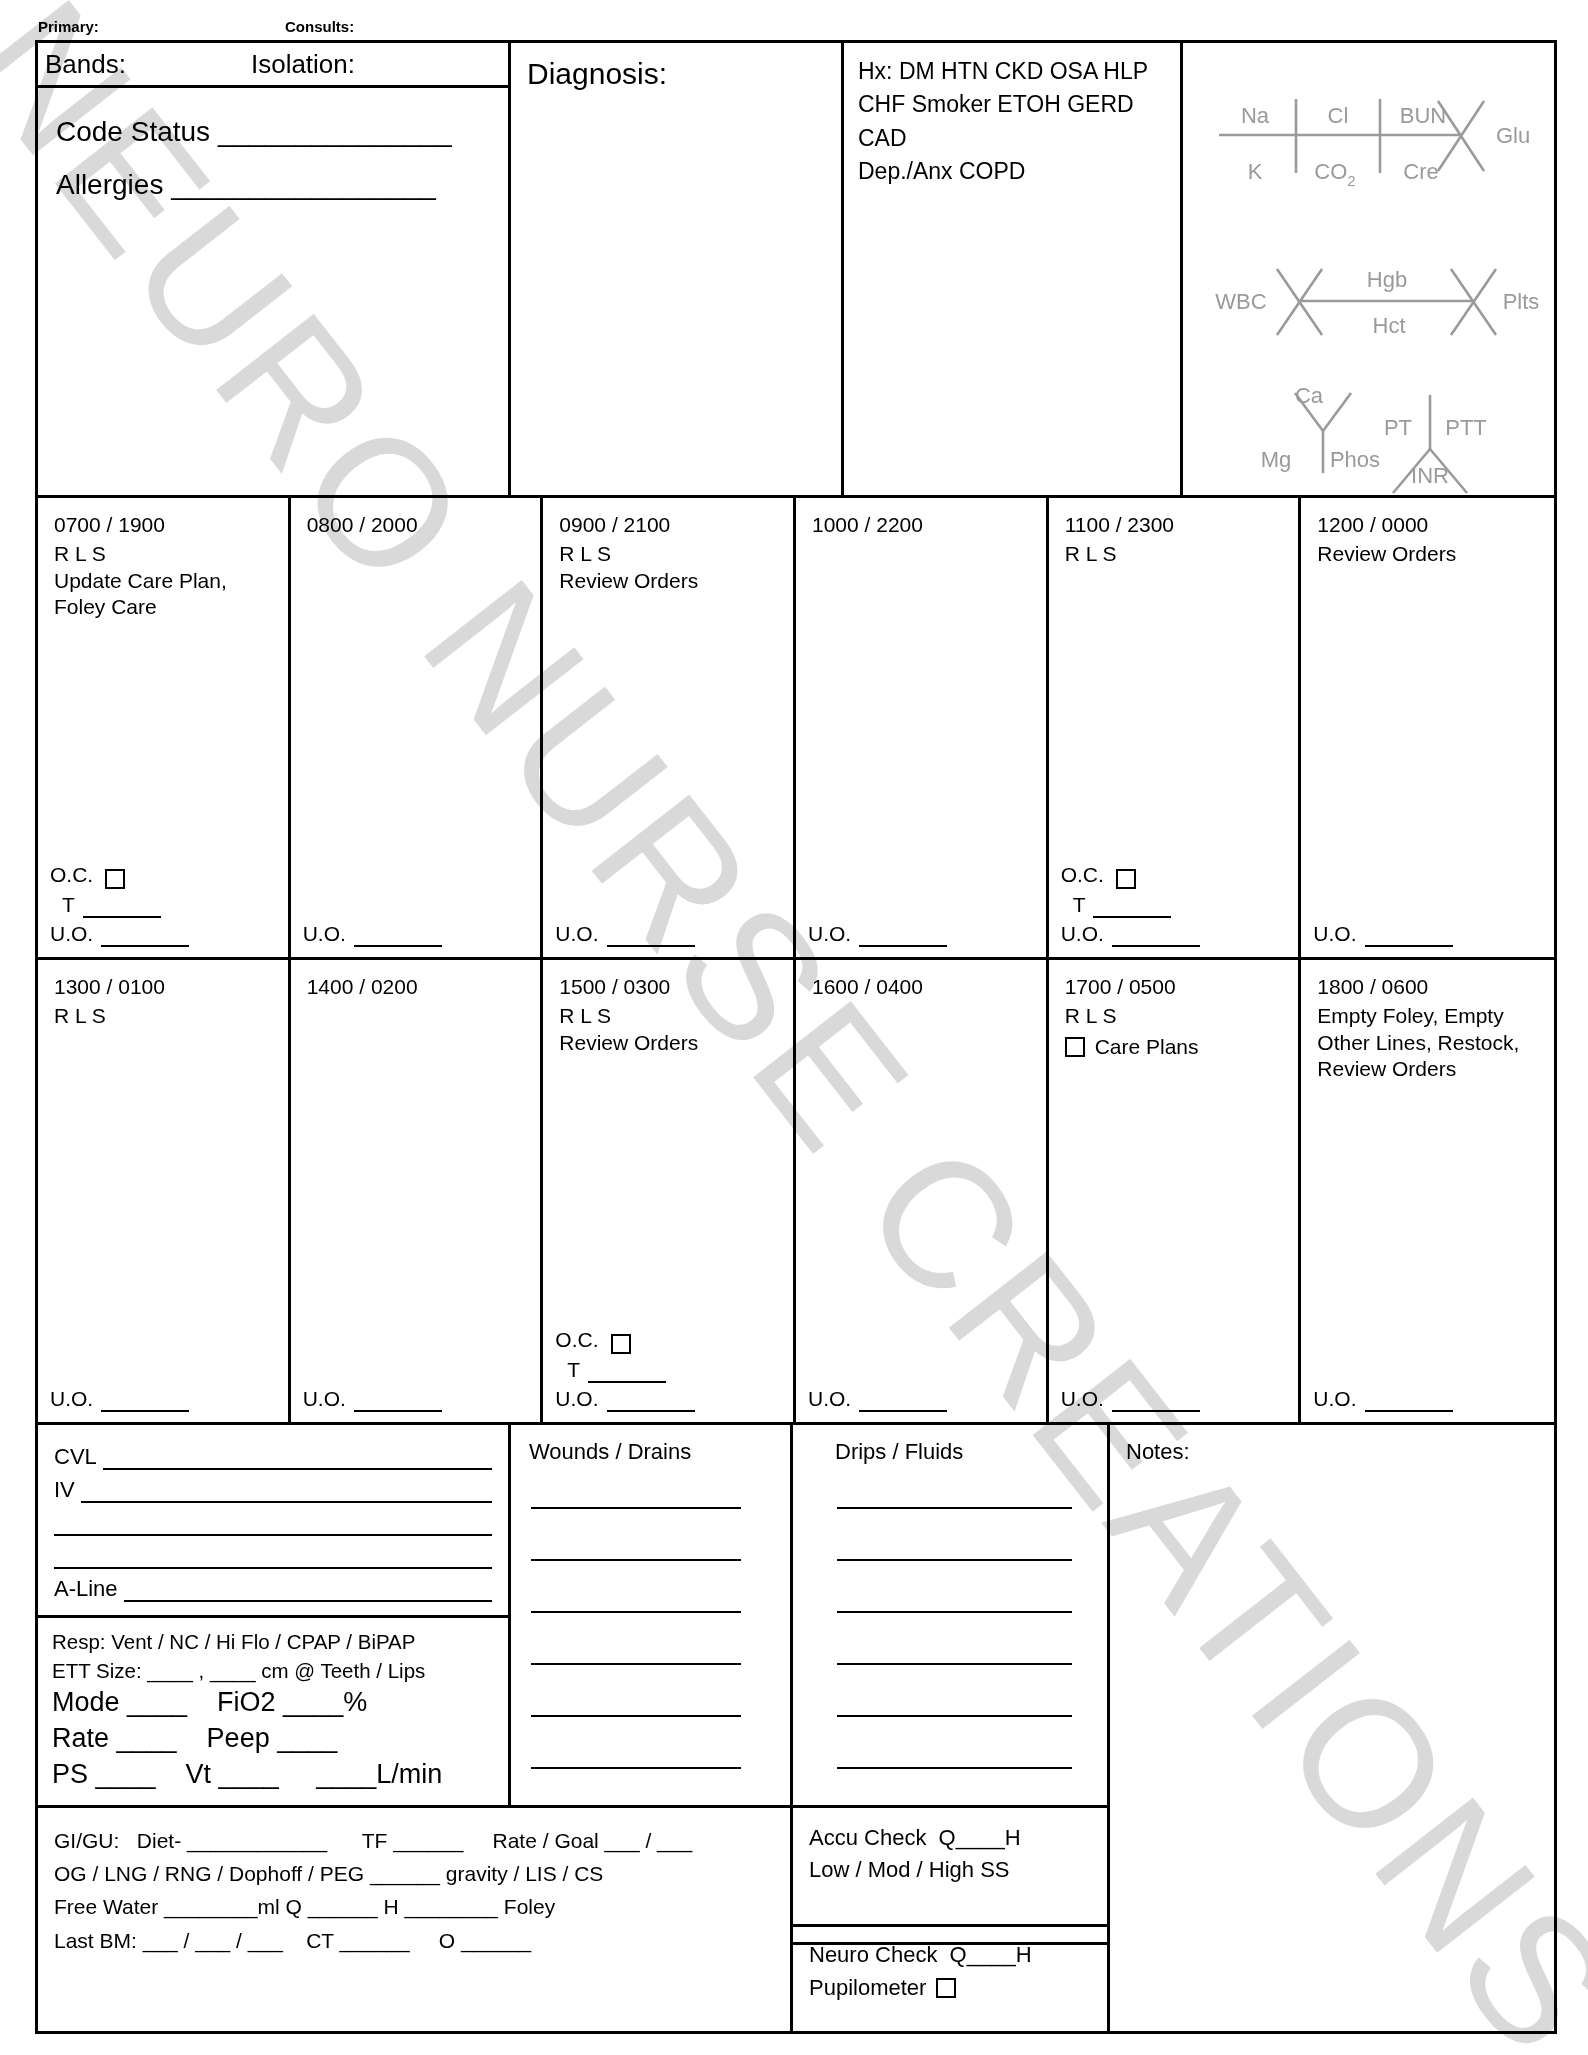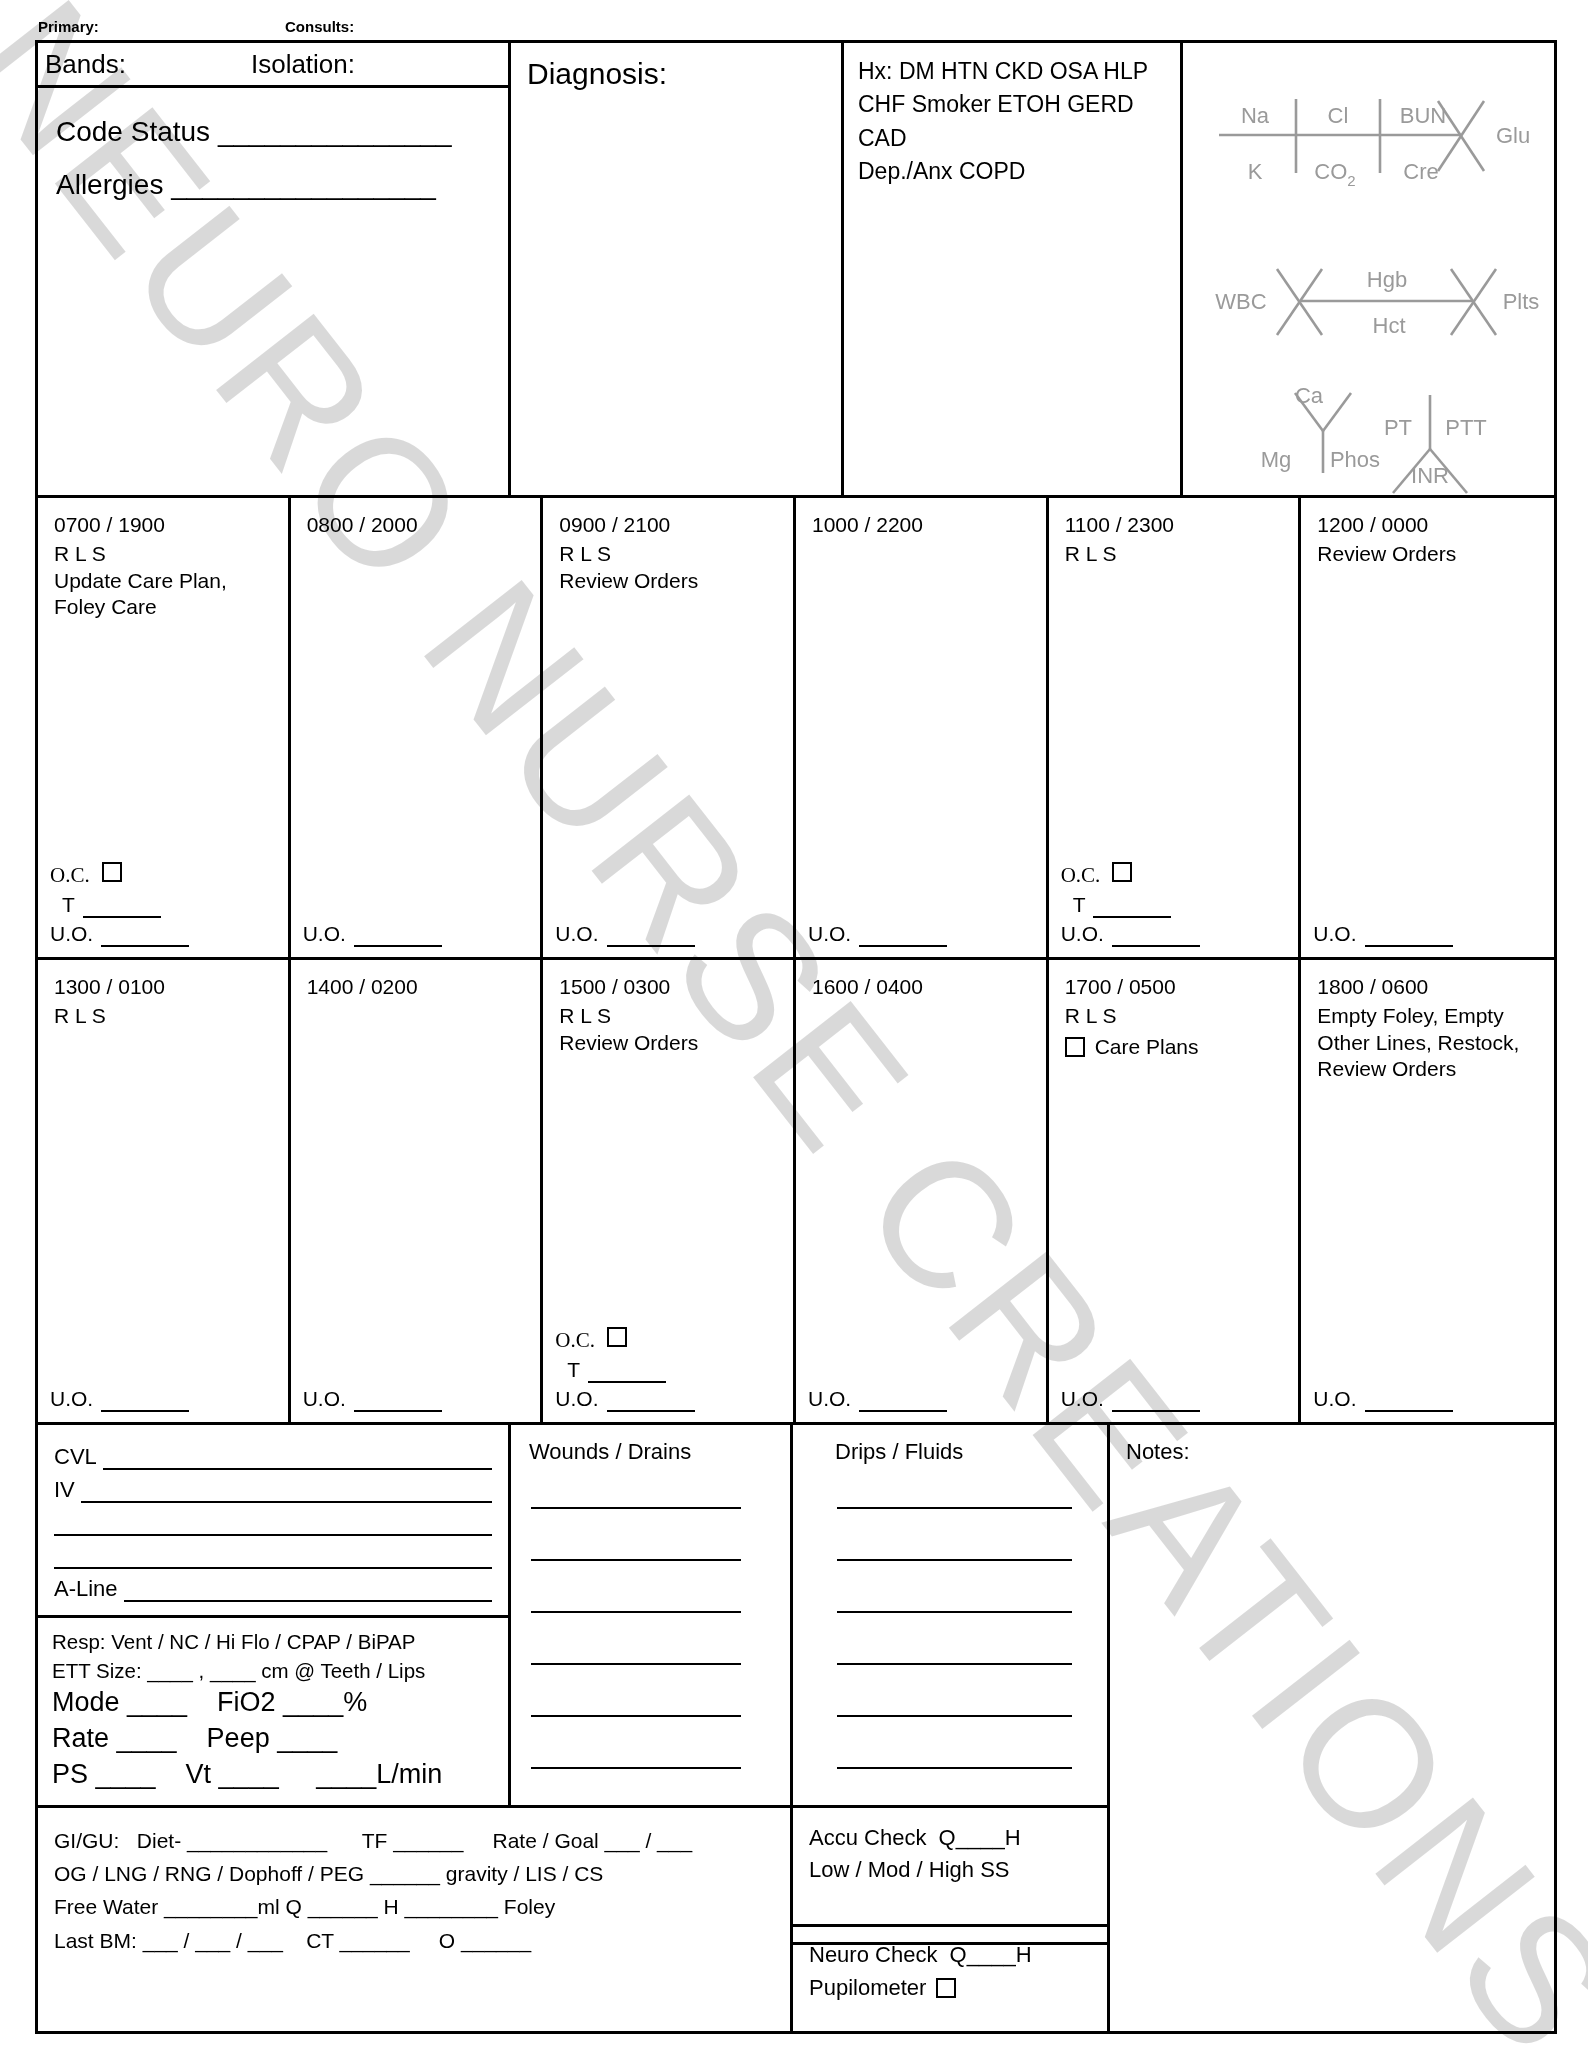--- a/index.html
+++ b/index.html
@@ -43,21 +43,21 @@
 
   
   #schedule { display:grid; grid-template-columns:repeat(6,1fr);
               grid-template-rows:repeat(2,1fr); }
   .cell { border-right:3px solid #000; border-bottom:3px solid #000;
           position:relative; padding:14px 16px; font-size:21px; line-height:1.25; }
   .cell:nth-child(6n) { border-right:none; }
   .cell:nth-child(n+7) { border-bottom:none; }
   .cell-time { margin-bottom:3px; }
   .cell-bottom { position:absolute; left:12px; right:10px; bottom:10px; }
-  .oc-row { display:flex; align-items:flex-start; gap:12px;font-family:Liberation Serif, serif; }
+  .oc-row { display:flex; align-items:flex-end; gap:12px; }
   .t-row  { display:flex; align-items:flex-end; gap:8px; padding-left:12px; margin-top:3px; }
   .uo-row { display:flex; align-items:flex-end; gap:8px; margin-top:3px; }
   .cp-row { display:flex; align-items:center; gap:10px; margin-top:4px; }
 
   .ul { display:inline-block; border-bottom:2.5px solid #000; height:26px; }
   .ul.t  { width:78px; }
   .ul.uo { width:88px; }
   .ul.grow { flex:1; }
   .cb { display:inline-block; width:20px; height:20px; border:2.5px solid #000; flex:0 0 auto; }
 

